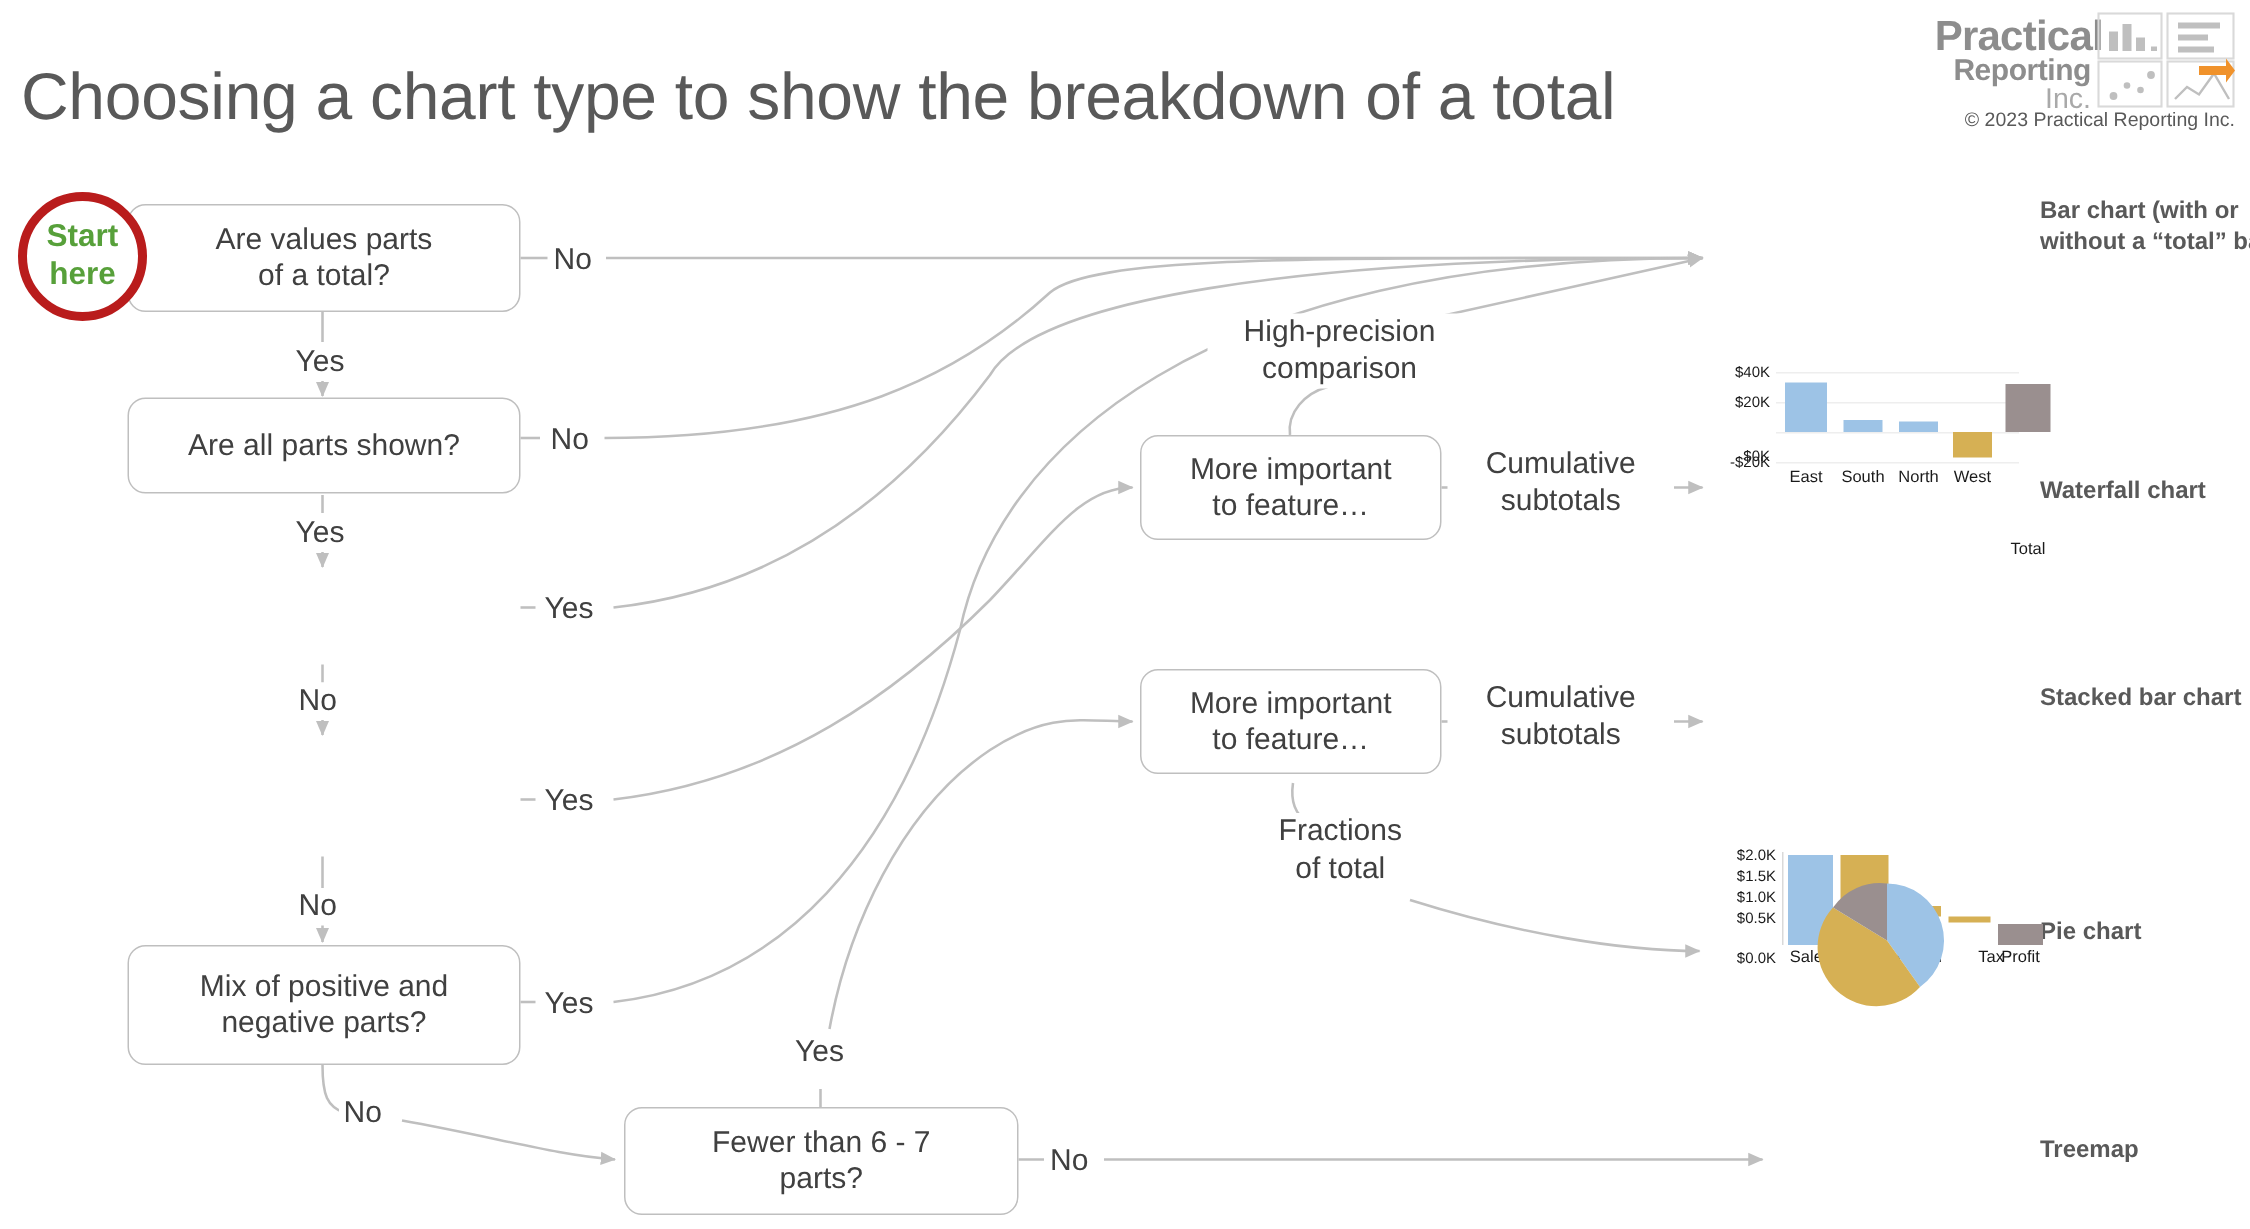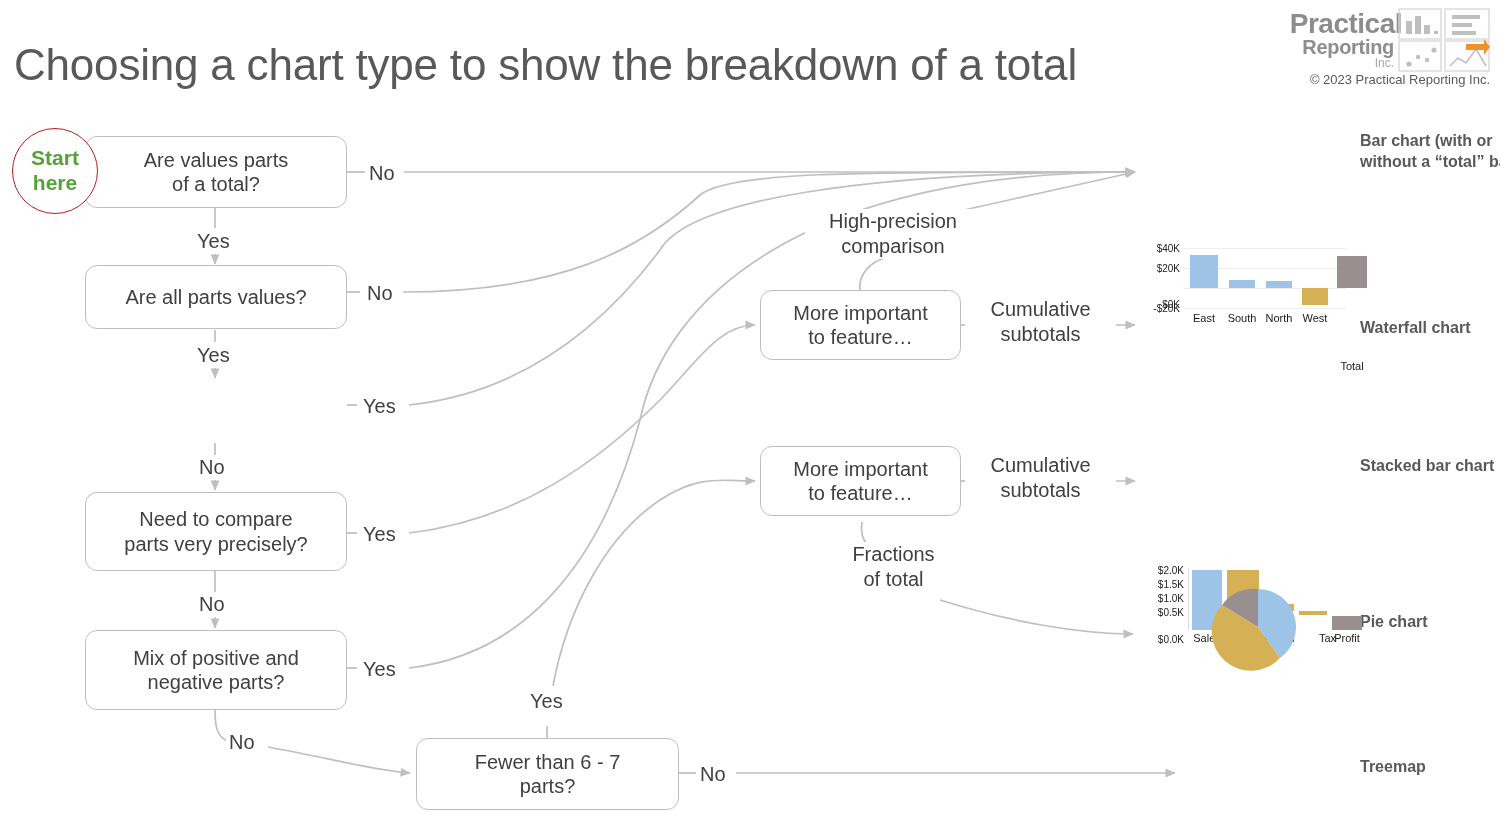--- a/index.html
+++ b/index.html
@@ -15,39 +15,39 @@
 
   
   .title{
     position:absolute;left:14px;top:40px;
     font-size:44px;font-weight:400;color:#595959;
     letter-spacing:-0.2px;white-space:nowrap;
   }
   .logo{position:absolute;right:10px;top:6px;width:230px;height:62px;}
   .logo .l1{position:absolute;right:88px;top:2px;font-size:28px;font-weight:bold;color:#8d8d8d;letter-spacing:-0.5px;}
   .logo .l2{position:absolute;right:96px;top:30px;font-size:20px;font-weight:bold;color:#8d8d8d;letter-spacing:-0.3px;}
-  .logo .l3{position:absolute;right:96px;top:50px;font-size:12px;font-weight:normal;color:#a9a9a9;}
+  .logo .l3{position:absolute;right:96px;top:50px;font-size:19px;font-weight:normal;color:#a9a9a9;}
   .logo .grid{position:absolute;right:0px;top:2px;width:92px;height:64px;}
   .copyright{
     position:absolute;right:10px;top:72px;
     font-size:13px;color:#595959;text-align:right;white-space:nowrap;
   }
 
   
   .node{
     position:absolute;box-sizing:border-box;
     border:1px solid #bfbfbf;border-radius:12px;background:#ffffff;
     display:flex;align-items:center;justify-content:center;
     text-align:center;font-size:20px;color:#404040;line-height:1.22;
     padding:4px 10px;
   }
   .startcircle{
     position:absolute;box-sizing:border-box;
     width:86px;height:86px;border-radius:50%;
-    border:1px solid #b91c1c;background:#ffffff;
+    border:6px solid #b91c1c;background:#ffffff;
     display:flex;align-items:center;justify-content:center;
     text-align:center;font-size:21px;font-weight:bold;color:#57A03A;
     line-height:1.18;z-index:4;
   }
   .edgelabel{
     position:absolute;font-size:20px;color:#404040;
     text-align:center;line-height:1.25;white-space:nowrap;
     background:#ffffff;padding:0 3px;z-index:3;
   }
   .edgelabel.two{white-space:normal;width:170px;}
@@ -167,28 +167,24 @@
     <span style="white-space:pre-line">Start
 here</span>
   </div>
 
   <div class="node" style="left:85px;top:136px;width:262px;height:72px;">
     <span style="white-space:pre-line">Are values parts
 of a total?</span>
   </div>
 
   <div class="node" style="left:85px;top:265px;width:262px;height:64px;">
-    <span style="white-space:pre-line">Are all parts values?</span>
-  </div>
-
-
-  <div class="node" style="left:85px;top:492px;width:262px;height:79px;">
-    <span style="white-space:pre-line">Need to compare
-parts very precisely?</span>
-  </div>
+    <span style="white-space:pre-line">Are all parts shown?</span>
+  </div>
+
+
 
   <div class="node" style="left:85px;top:630px;width:262px;height:80px;">
     <span style="white-space:pre-line">Mix of positive and
 negative parts?</span>
   </div>
 
   <div class="node" style="left:416px;top:738px;width:263px;height:72px;">
     <span style="white-space:pre-line">Fewer than 6 - 7
 parts?</span>
   </div>

